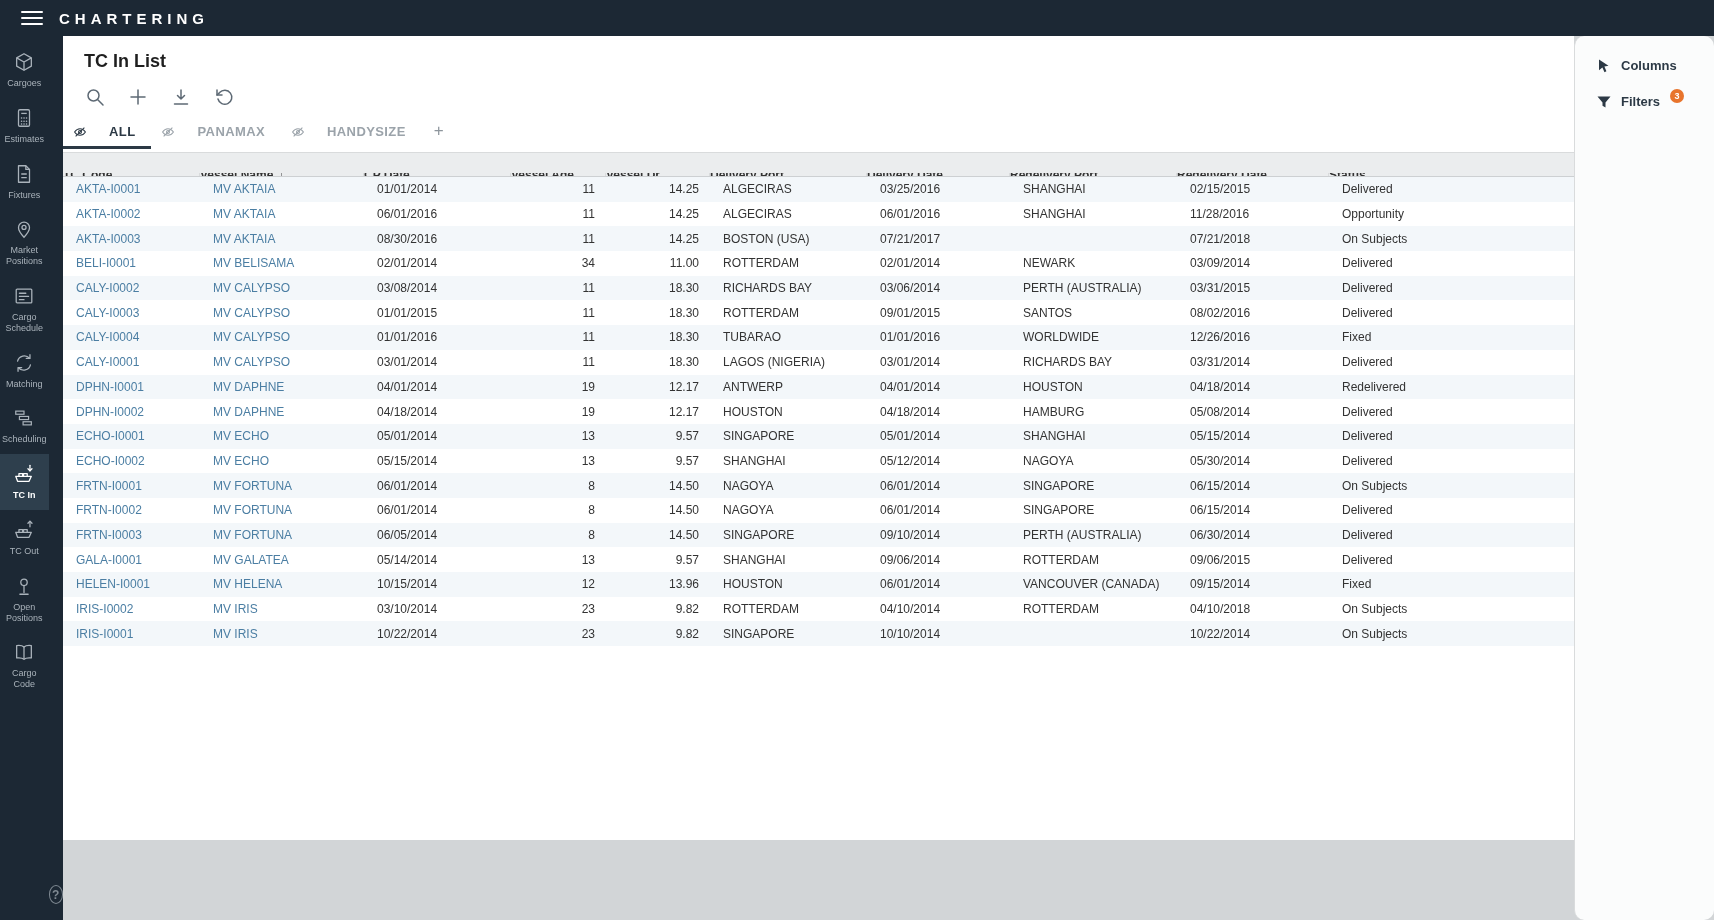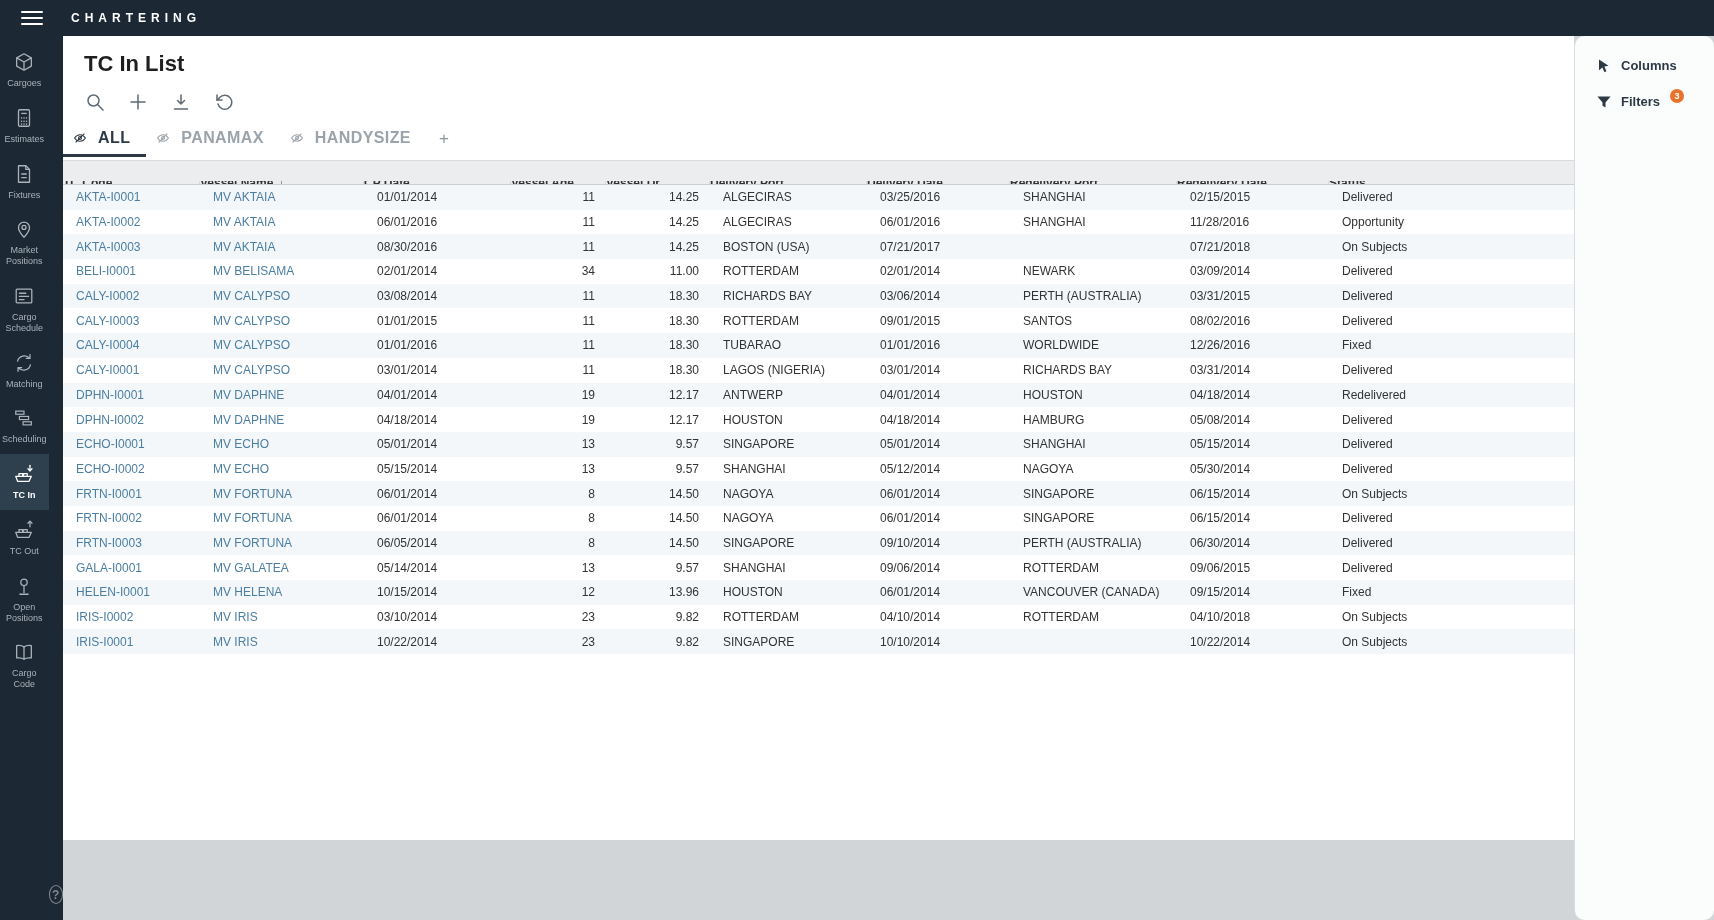--- a/index.html
+++ b/index.html
@@ -8,21 +8,21 @@
     width:1714px; height:920px; overflow:hidden;
     font-family:"Liberation Sans", sans-serif;
     background:#d2d5d7; color:#333;
   }
   .app { width:1714px; height:920px; display:flex; flex-direction:column; }
 
   
   .topbar { height:36px; flex:0 0 36px; background:#1c2834; display:flex; align-items:center; color:#fff; }
   .hamburger { width:22px; margin-left:21px; background:none; border:none; padding:0; display:flex; flex-direction:column; gap:4px; cursor:pointer; }
   .hamburger span { display:block; height:2px; background:#fff; border-radius:1px; }
-  .brand { font-size:12px; font-weight:700; letter-spacing:5px; margin-left:28px; }
+  .brand { font-size:15px; font-weight:700; letter-spacing:5px; margin-left:16px; }
   .topnav { margin-left:auto; display:flex; align-items:center; gap:46px; margin-right:18px; font-size:13px; }
   .nav-link { cursor:pointer; color:#fff; }
   .nav-link.dim { color:#5d6a77; cursor:default; }
   .avatar { width:24px; height:24px; border-radius:50%; background:#efa62f; color:#22303b; display:flex; align-items:center; justify-content:center; font-size:11px; font-weight:700; cursor:pointer; }
 
   
   .main-row { display:flex; height:884px; }
 
   
   .sidebar { width:63px; flex:0 0 63px; background:#1c2834; display:flex; flex-direction:row; padding-top:6px; }
@@ -31,27 +31,27 @@
   .sb-icon { width:22px; height:22px; color:#aab3bb; }
   .sb-icon svg { width:22px; height:22px; display:block; }
   .sb-item.active .sb-icon { color:#fff; }
   .sb-label { font-size:9px; color:#aab3bb; text-align:center; line-height:1.2; max-width:56px; }
   .sb-item.active .sb-label { color:#fff; }
   .sb-help { margin-top:auto; margin-bottom:16px; align-self:center; width:19px; height:19px; border:1.5px solid #7f8992; border-radius:50%; color:#7f8992; font-size:12px; font-weight:700; display:flex; align-items:center; justify-content:center; cursor:pointer; }
 
   
   .content { flex:1 1 auto; min-width:0; display:flex; flex-direction:column; background:#d2d5d7; }
   .content-card { background:#fff; height:804px; overflow:hidden; }
-  .page-title { margin:0; padding:15px 0 0 21px; font-size:22px; font-weight:700; color:#1f1f1f; }
+  .page-title { margin:0; padding:15px 0 0 21px; font-size:18px; font-weight:700; color:#1f1f1f; }
   .toolbar { display:flex; gap:23px; padding:15px 0 0 22px; }
   .tool-btn { background:none; border:none; padding:0; width:20px; height:20px; color:#5d6974; cursor:pointer; }
   .tool-btn svg { width:20px; height:20px; display:block; }
 
   .tabs { display:flex; align-items:flex-end; margin-top:12px; }
-  .tab { display:flex; align-items:center; gap:11px; padding:5px 16px 7px 10px; background:none; border:none; border-bottom:3px solid transparent; font-family:inherit; font-size:16px; font-weight:700; color:#9ba3aa; letter-spacing:.4px; cursor:pointer; }
+  .tab { display:flex; align-items:center; gap:22px; padding:5px 16px 7px 10px; background:none; border:none; border-bottom:3px solid transparent; font-family:inherit; font-size:13px; font-weight:700; color:#9ba3aa; letter-spacing:.4px; cursor:pointer; }
   .tab .tab-icon { width:14px; height:14px; }
   .tab .tab-icon svg { width:14px; height:14px; display:block; }
   .tab.active { color:#2c3945; border-bottom-color:#2c3945; }
   .tab-add { background:none; border:none; border-bottom:3px solid transparent; color:#8d959c; font-size:17px; padding:2px 12px 5px; cursor:pointer; font-family:inherit; }
 
   
   .table-header { display:flex; margin-top:3px; height:25px; background:#ebedee; border-top:1px solid #d9dbdc; border-bottom:1px solid #cdd0d2; }
   .th { display:flex; align-items:center; gap:5px; font-size:12px; font-weight:700; color:#333; border-right:1px solid #d9dbdc; overflow:hidden; white-space:nowrap; cursor:pointer;margin-top:20px; }
   .th:last-child { border-right:none; }
   .sort-arrow { font-size:11px; font-weight:700; }

